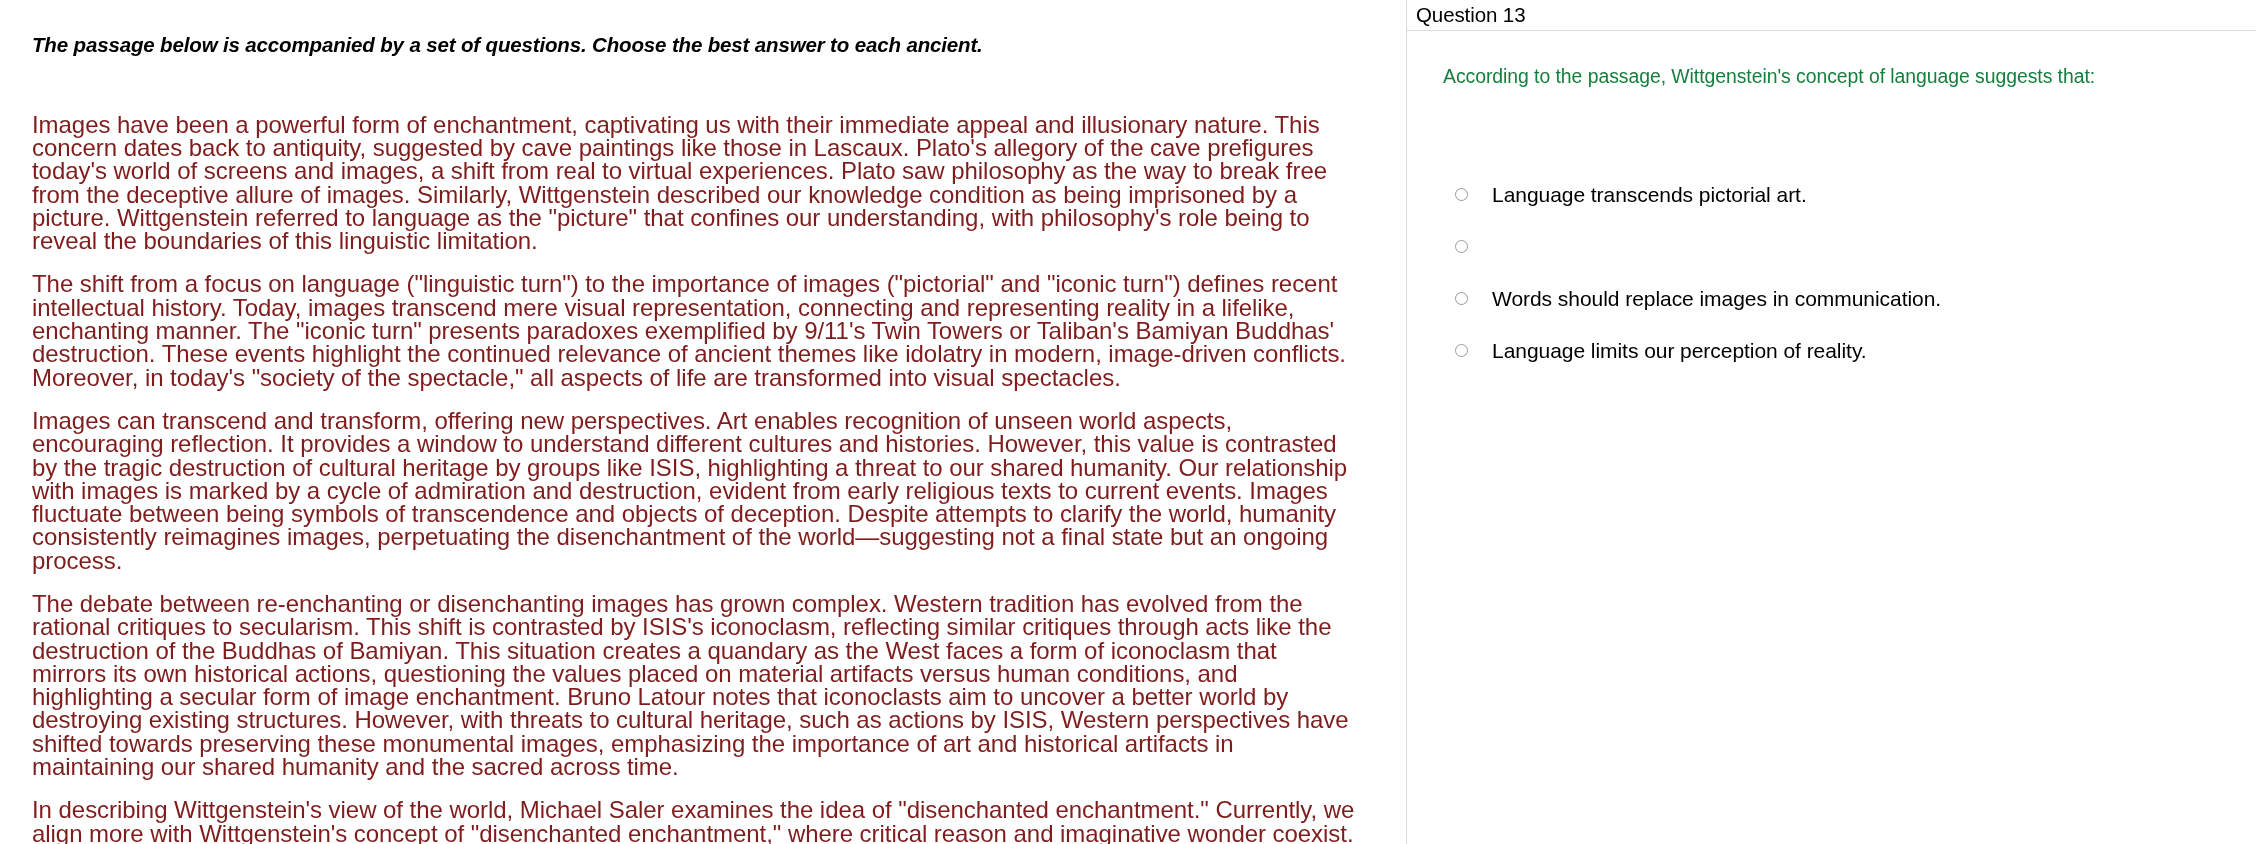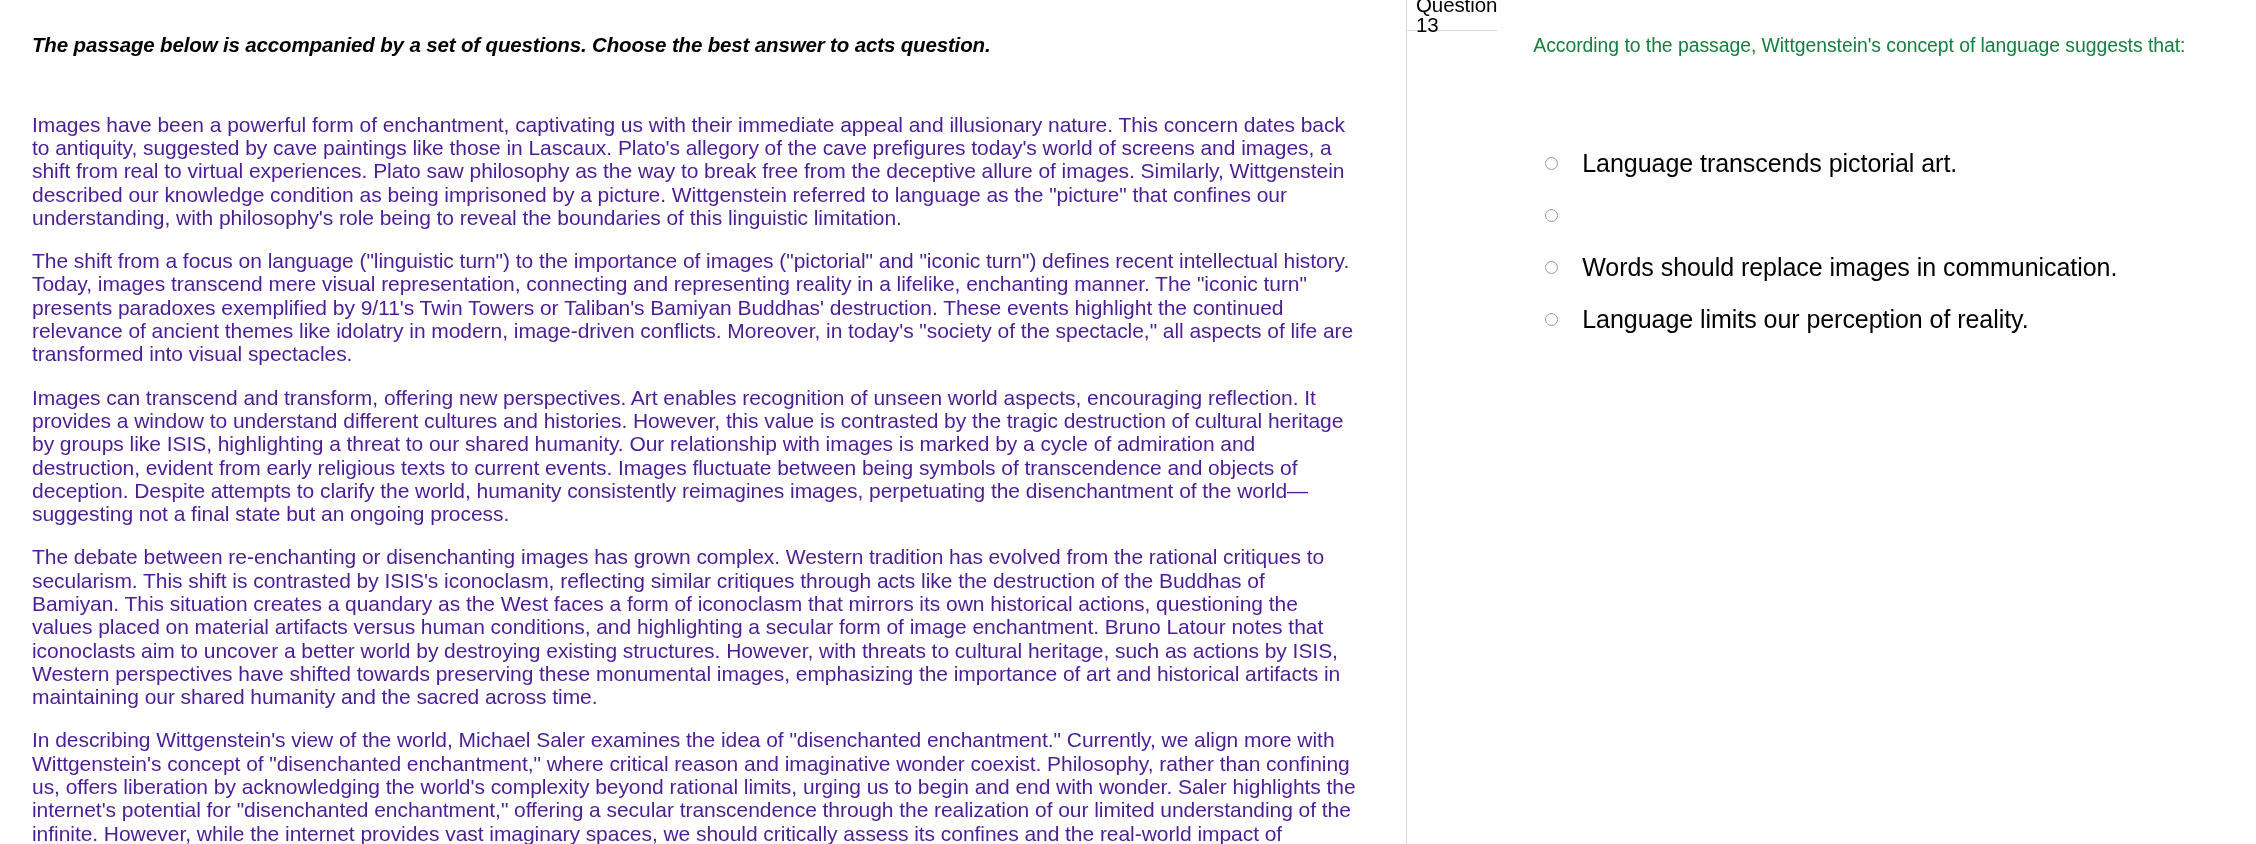--- a/index.html
+++ b/index.html
@@ -41,38 +41,38 @@
     line-height: 1.3;
     margin: 0;
     padding-top: 32px;
     letter-spacing: -0.15px;
     color: #000000;
   }
   .passage-body {
     margin-top: 54px;
   }
   .passage-para {
-    font-size: 21px;
+    font-size: 24px;
     line-height: 23.3px;
     margin: 0 16px 20px 0;
-    color: #4c1d95;
+    color: #7f1d1d;
     text-align: left;
     letter-spacing: -0.05px;
   }
   .passage-para:last-child { margin-bottom: 0; }
 
   
   .question-pane {
     flex: 1 1 auto;
     height: 844px;
     box-sizing: border-box;
     border-left: 1.5px solid #d9d9d9;
     background: #ffffff;
     display: flex;
-    flex-direction: row;
+    flex-direction: column;
     position: relative;
     overflow: hidden;
   }
   .question-header {
     height: 31px;
     flex: 0 0 31px;
     box-sizing: border-box;
     border-bottom: 1.5px solid #dcdcdc;
     display: flex;
     align-items: center;
@@ -118,34 +118,34 @@
     height: 13px;
     border: 1.4px solid #9b9b9b;
     border-radius: 50%;
     box-sizing: border-box;
     background: #ffffff;
     margin-left: 12px;
     margin-right: 24px;
     position: relative;
   }
   .answer-label {
-    font-size: 25px;
+    font-size: 21px;
     line-height: 23px;
     color: #000000;
     letter-spacing: -0.05px;
     white-space: nowrap;
   }
 </style>
 </head>
 <body>
 
 <div id="app">
 
   <section class="passage-pane">
-    <p class="passage-instructions">The passage below is accompanied by a set of questions. Choose the best answer to acts question.</p>
+    <p class="passage-instructions">The passage below is accompanied by a set of questions. Choose the best answer to each ancient.</p>
 
     <div class="passage-body">
       <p class="passage-para">Images have been a powerful form of enchantment, captivating us with their immediate appeal and illusionary nature. This concern dates back to antiquity, suggested by cave paintings like those in Lascaux. Plato's allegory of the cave prefigures today's world of screens and images, a shift from real to virtual experiences. Plato saw philosophy as the way to break free from the deceptive allure of images. Similarly, Wittgenstein described our knowledge condition as being imprisoned by a picture. Wittgenstein referred to language as the "picture" that confines our understanding, with philosophy's role being to reveal the boundaries of this linguistic limitation.</p>
       <p class="passage-para">The shift from a focus on language ("linguistic turn") to the importance of images ("pictorial" and "iconic turn") defines recent intellectual history. Today, images transcend mere visual representation, connecting and representing reality in a lifelike, enchanting manner. The "iconic turn" presents paradoxes exemplified by 9/11's Twin Towers or Taliban's Bamiyan Buddhas' destruction. These events highlight the continued relevance of ancient themes like idolatry in modern, image-driven conflicts. Moreover, in today's "society of the spectacle," all aspects of life are transformed into visual spectacles.</p>
       <p class="passage-para">Images can transcend and transform, offering new perspectives. Art enables recognition of unseen world aspects, encouraging reflection. It provides a window to understand different cultures and histories. However, this value is contrasted by the tragic destruction of cultural heritage by groups like ISIS, highlighting a threat to our shared humanity. Our relationship with images is marked by a cycle of admiration and destruction, evident from early religious texts to current events. Images fluctuate between being symbols of transcendence and objects of deception. Despite attempts to clarify the world, humanity consistently reimagines images, perpetuating the disenchantment of the world—suggesting not a final state but an ongoing process.</p>
       <p class="passage-para">The debate between re-enchanting or disenchanting images has grown complex. Western tradition has evolved from the rational critiques to secularism. This shift is contrasted by ISIS's iconoclasm, reflecting similar critiques through acts like the destruction of the Buddhas of Bamiyan. This situation creates a quandary as the West faces a form of iconoclasm that mirrors its own historical actions, questioning the values placed on material artifacts versus human conditions, and highlighting a secular form of image enchantment. Bruno Latour notes that iconoclasts aim to uncover a better world by destroying existing structures. However, with threats to cultural heritage, such as actions by ISIS, Western perspectives have shifted towards preserving these monumental images, emphasizing the importance of art and historical artifacts in maintaining our shared humanity and the sacred across time.</p>
       <p class="passage-para">In describing Wittgenstein's view of the world, Michael Saler examines the idea of "disenchanted enchantment." Currently, we align more with Wittgenstein's concept of "disenchanted enchantment," where critical reason and imaginative wonder coexist. Philosophy, rather than confining us, offers liberation by acknowledging the world's complexity beyond rational limits, urging us to begin and end with wonder. Saler highlights the internet's potential for "disenchanted enchantment," offering a secular transcendence through the realization of our limited understanding of the infinite. However, while the internet provides vast imaginary spaces, we should critically assess its confines and the real-world impact of preferring virtual interactions over physical ones.</p>
     </div>
   </section>
 

